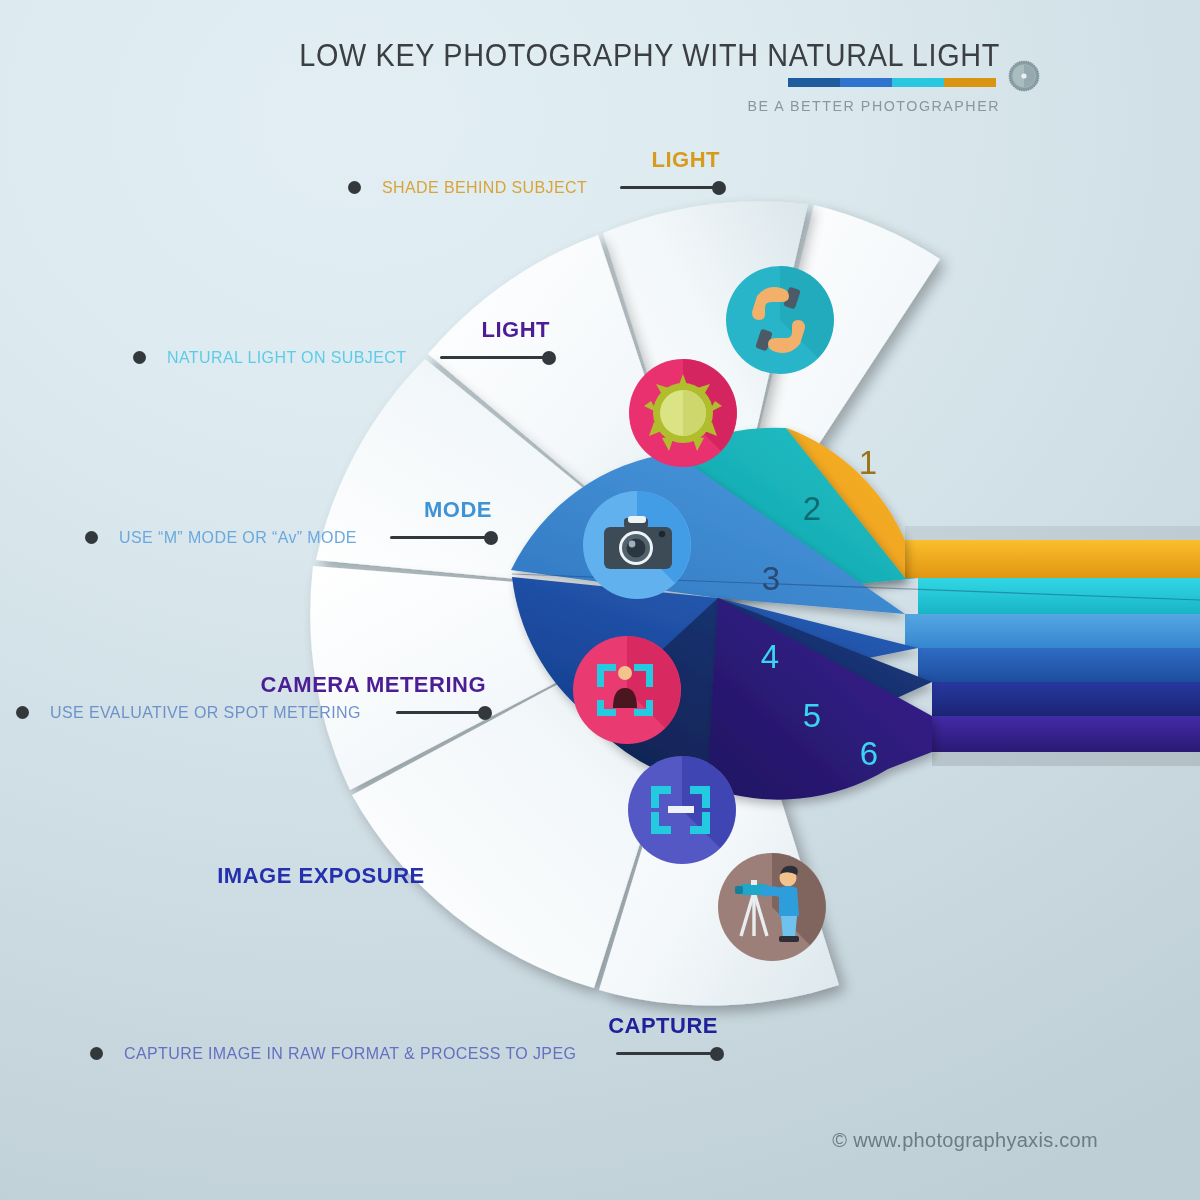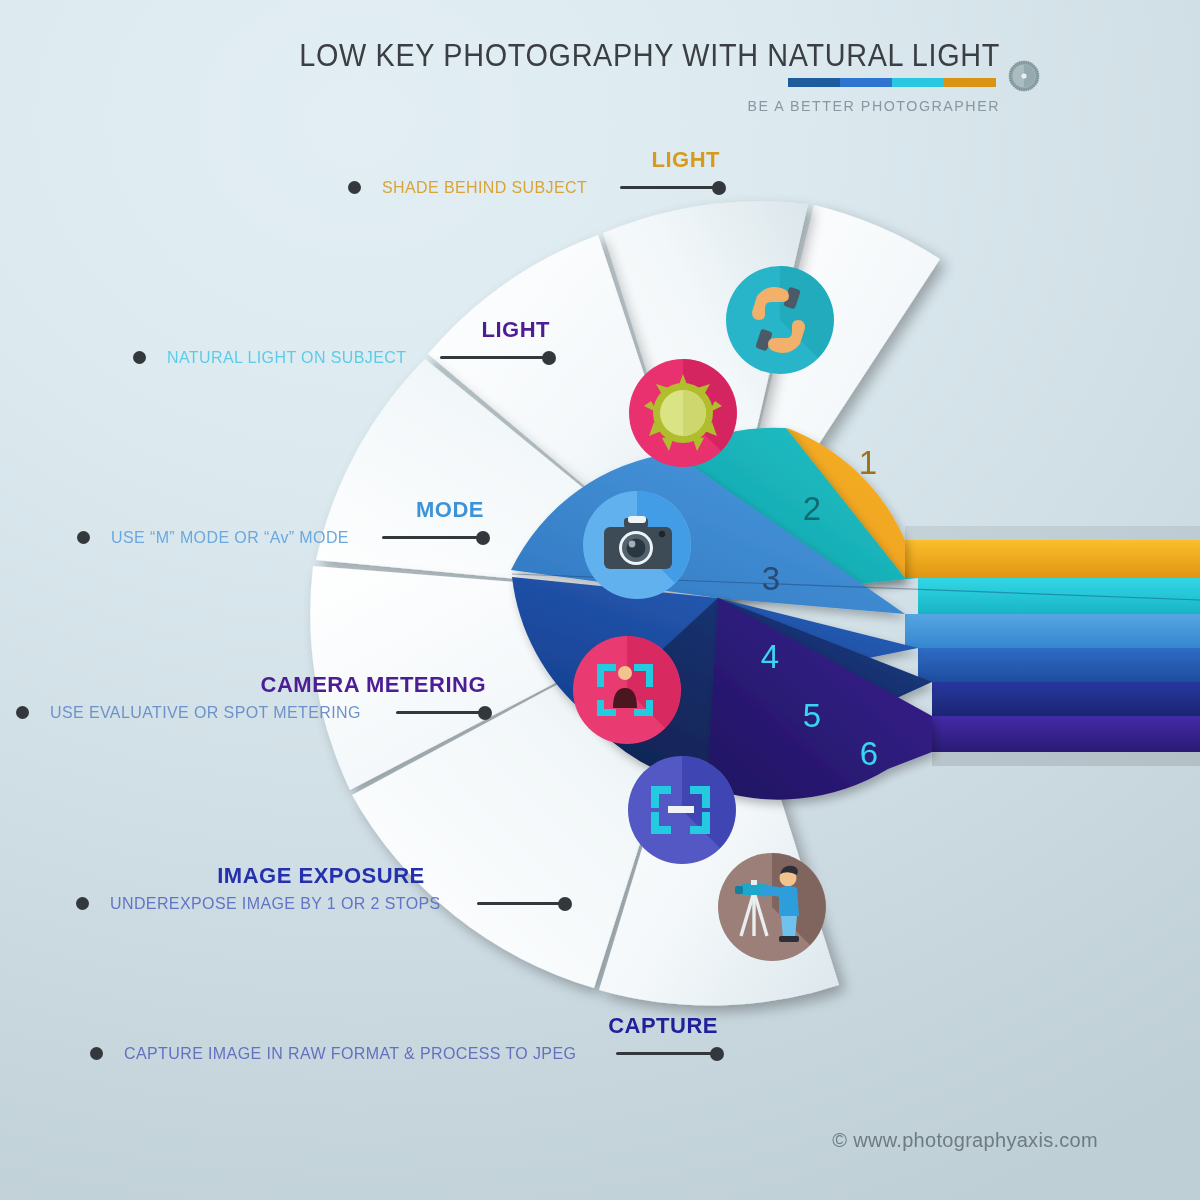--- a/index.html
+++ b/index.html
@@ -381,45 +381,40 @@
 
   <div class="label-block" style="left:130px;top:318px;width:420px;">
     <div class="lbl-title" style="color: #4c1d95;">LIGHT</div>
     <div class="lbl-row">
       <span class="bullet"></span>
       <span class="lbl-sub" style="color: rgb(92, 203, 232);">NATURAL LIGHT ON SUBJECT</span>
       <span class="leader" style="width:110px;"></span>
     </div>
   </div>
 
-  <div class="label-block" style="left:74px;top:498px;width:410px;">
+  <div class="label-block" style="left:82px;top:498px;width:410px;">
     <div class="lbl-title" style="color: rgb(62, 147, 214);">MODE</div>
     <div class="lbl-row">
       <span class="bullet"></span>
       <span class="lbl-sub" style="color: rgb(106, 168, 221);">USE “M” MODE OR “Av” MODE</span>
       <span class="leader" style="width:102px;"></span>
     </div>
   </div>
 
   <div class="label-block" style="left:16px;top:673px;width:470px;">
     <div class="lbl-title" style="color: #4c1d95;">CAMERA METERING</div>
     <div class="lbl-row">
       <span class="bullet"></span>
       <span class="lbl-sub" style="color: rgb(109, 146, 201);">USE EVALUATIVE OR SPOT METERING</span>
       <span class="leader" style="width:110px;"></span>
     </div>
   </div>
 
   <div class="label-block" style="left:76px;top:864px;width:490px;text-align:center;">
     <div class="lbl-title" style="color: rgb(36, 48, 173);">IMAGE EXPOSURE</div>
-    <div class="lbl-row">
-      <span class="bullet"></span>
-      <span class="lbl-sub" style="color: rgb(98, 116, 198);">UNDEREXPOSE IMAGE BY 1 OR 2 STOPS</span>
-      <span class="leader" style="width:105px;"></span>
-    </div>
   </div>
 
   <div class="label-block" style="left:88px;top:990px;width:630px;">
     <div class="lbl-title" style="color: rgb(32, 32, 154); margin-top: 24px;">CAPTURE</div>
     <div class="lbl-row">
       <span class="bullet"></span>
       <span class="lbl-sub" style="color: rgb(100, 112, 192);">CAPTURE IMAGE IN RAW FORMAT &amp; PROCESS TO JPEG</span>
       <span class="leader" style="width:102px;"></span>
     </div>
   </div>

